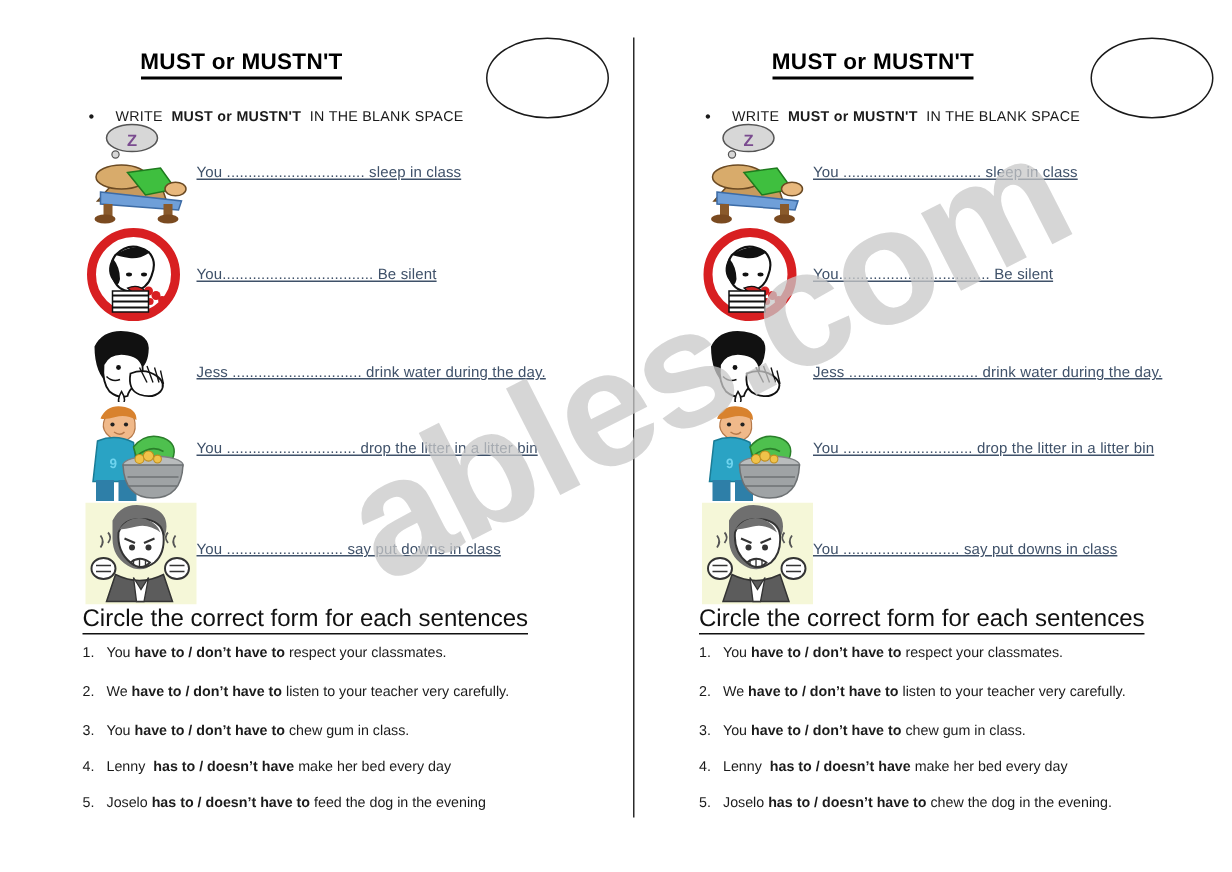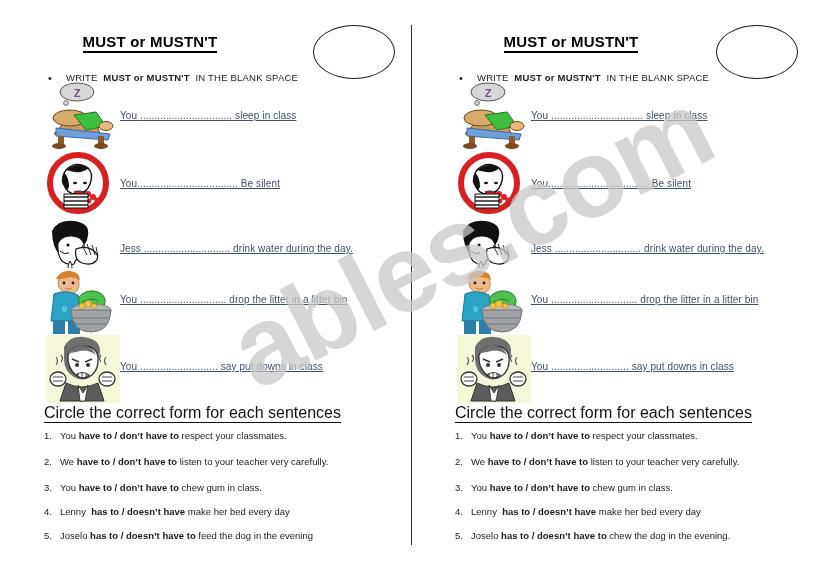--- a/index.html
+++ b/index.html
@@ -32,20 +32,21 @@
     letter-spacing: -2px;
     pointer-events: none;
     z-index: 5;
   }
 
   
   #sheet {
     position: absolute;
     inset: 0;
     z-index: 2;
+    margin-left: 11px;
   }
 
   .divider {
     position: absolute;
     left: 411px;
     top: 25px;
     width: 1px;
     height: 520px;
     background: #2b2b2b;
   }

